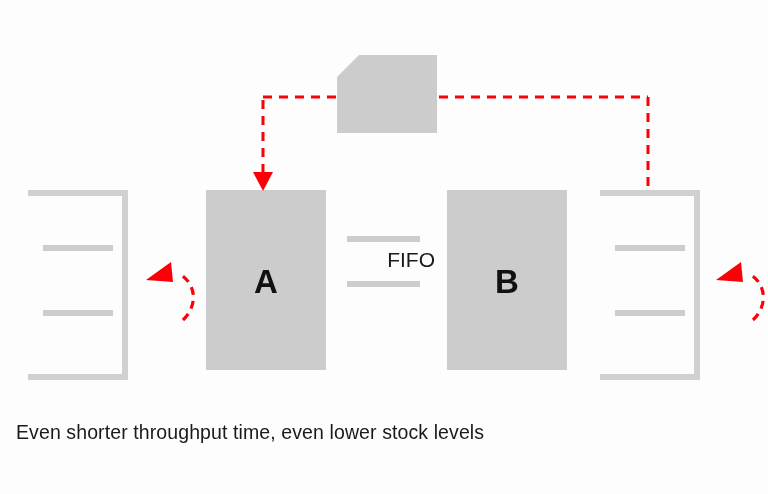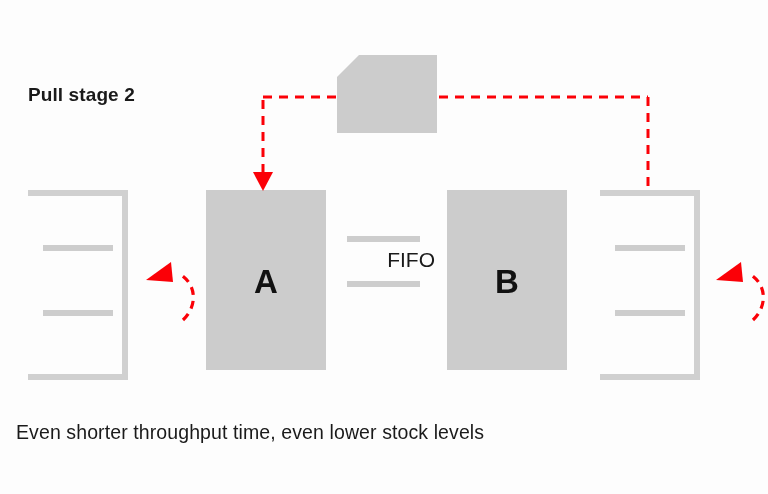--- a/index.html
+++ b/index.html
@@ -114,21 +114,20 @@
       <polygon points="146,280 171,262 173,282" fill="#fb0007"></polygon>
     </g>
 
     <g>
       <path d="M 753 320 C 768 306, 767 283, 748 273" stroke="#fb0007" stroke-width="3.2" fill="none" stroke-dasharray="8 6"></path>
       <polygon points="716,280 741,262 743,282" fill="#fb0007"></polygon>
     </g>
 
   </svg>
 
-  <div class="txt" id="title-text">Pull stage 2</div>
 
   <div class="box-letter" id="box-a-letter">A</div>
 
   <div class="box-letter" id="box-b-letter">B</div>
 
   <div id="fifo-label">FIFO</div>
 
   <div class="txt" id="caption-text">Even shorter throughput time, even lower stock levels</div>
 
 </div>

